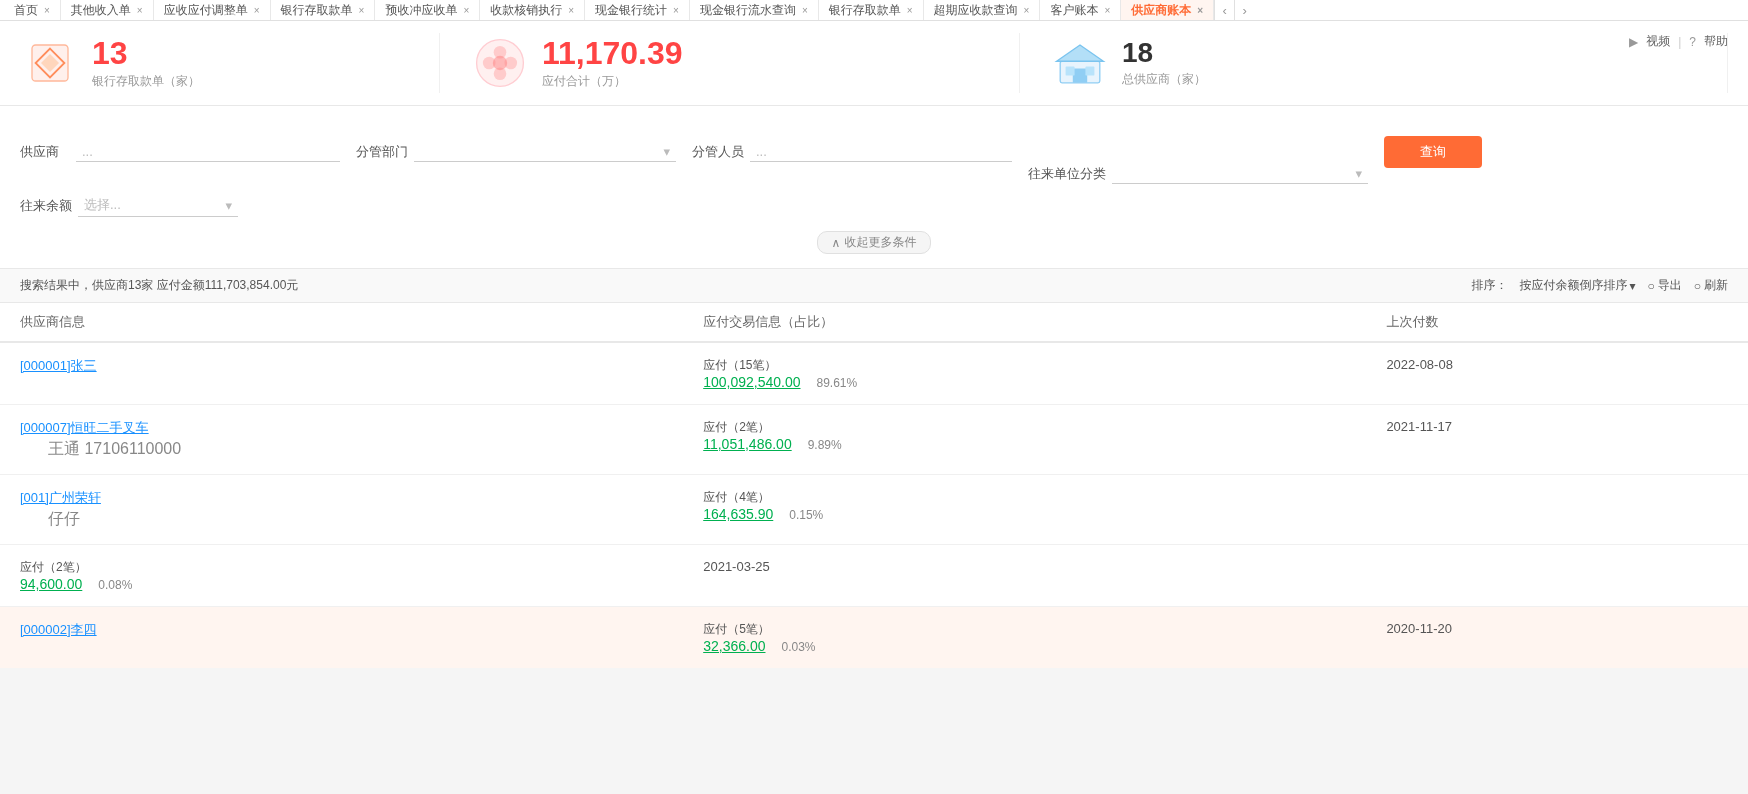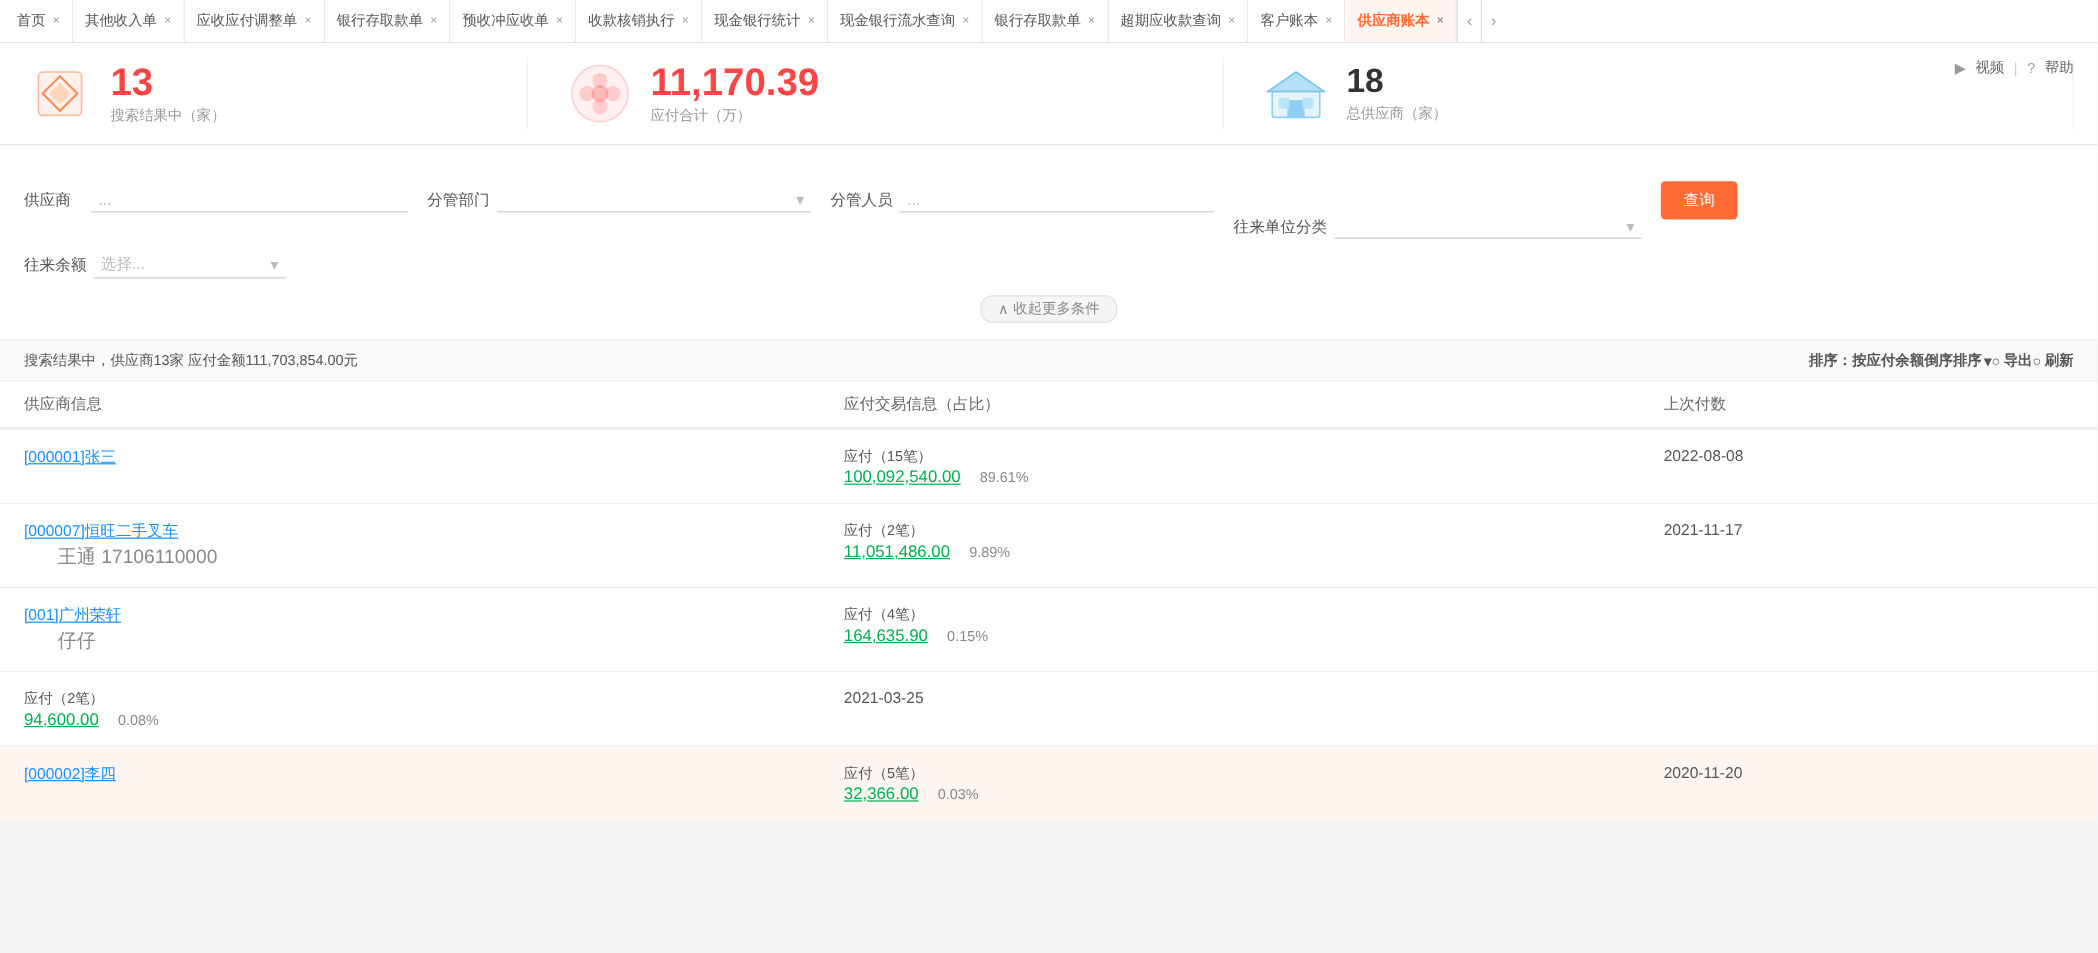--- a/index.html
+++ b/index.html
@@ -4,21 +4,21 @@
   <style>
     * { box-sizing: border-box; margin: 0; padding: 0; }
     body { font-family: 'Microsoft YaHei', Arial, sans-serif; font-size: 13px; background: #f5f5f5; color: #333; }
 
     
     .top-nav {
       display: flex;
       align-items: center;
       background: #fff;
       border-bottom: 1px solid #e0e0e0;
-      height: 36px;
+      height: 21px;
       padding: 0 4px;
       overflow: hidden;
     }
     .nav-tab {
       display: inline-flex;
       align-items: center;
       padding: 0 10px;
       height: 100%;
       white-space: nowrap;
       font-size: 12px;
@@ -103,21 +103,21 @@
       align-items: center;
       border-bottom: 1px solid #ccc;
       padding: 2px 6px;
       min-width: 120px;
     }
     .filter-select-text { flex: 1; font-size: 13px; color: #ccc; }
     .query-btn {
       background: #ff6b35;
       color: #fff;
       border: none;
-      padding: 7px 19px;
+      padding: 7px 36px;
       border-radius: 4px;
       cursor: pointer;
       font-size: 13px;
       white-space: nowrap;
     }
     .collapse-bar {
       text-align: center;
       padding: 4px 0;
       margin-top: 4px;
     }
@@ -141,21 +141,21 @@
       justify-content: space-between;
       padding: 8px 20px;
       background: #f9f9f9;
       border-bottom: 1px solid #e8e8e8;
       font-size: 12px;
       color: #555;
     }
     .result-bar-right {
       display: flex;
       align-items: center;
-      font-weight: bold;
+      gap: 12px;
     }
     .sort-label { color: #555; }
     .sort-select {
       color: #555;
       cursor: pointer;
       display: flex;
       align-items: center;
       gap: 2px;
       font-size: 12px;
     }
@@ -277,21 +277,21 @@
   <div class="stat-block" style="max-width:420px;">
     <div class="stat-icon">
       <svg viewBox="0 0 60 60" xmlns="http://www.w3.org/2000/svg">
         <rect x="10" y="10" width="40" height="40" rx="4" fill="#fff0ec" stroke="#ffb89a" stroke-width="1.5"></rect>
         <polygon points="30,14 46,30 30,46 14,30" fill="none" stroke="#ff8c5a" stroke-width="2"></polygon>
         <polygon points="30,20 40,30 30,40 20,30" fill="#ffcba8" opacity="0.7"></polygon>
       </svg>
     </div>
     <div class="stat-text">
       <div class="stat-number">13</div>
-      <div class="stat-label">搜索结果中（家）</div>
+      <div class="stat-label">银行存取款单（家）</div>
     </div>
   </div>
 
   <div class="stat-block" style="max-width:580px; padding-left:30px;">
     <div class="stat-icon">
       <svg viewBox="0 0 60 60" xmlns="http://www.w3.org/2000/svg">
         <circle cx="30" cy="30" r="26" fill="#fff0f0" stroke="#ffcdd2" stroke-width="1.5"></circle>
         <circle cx="30" cy="18" r="7" fill="#ffb3b3" opacity="0.6"></circle>
         <circle cx="30" cy="42" r="7" fill="#ffb3b3" opacity="0.6"></circle>
         <circle cx="18" cy="30" r="7" fill="#ffb3b3" opacity="0.6"></circle>

